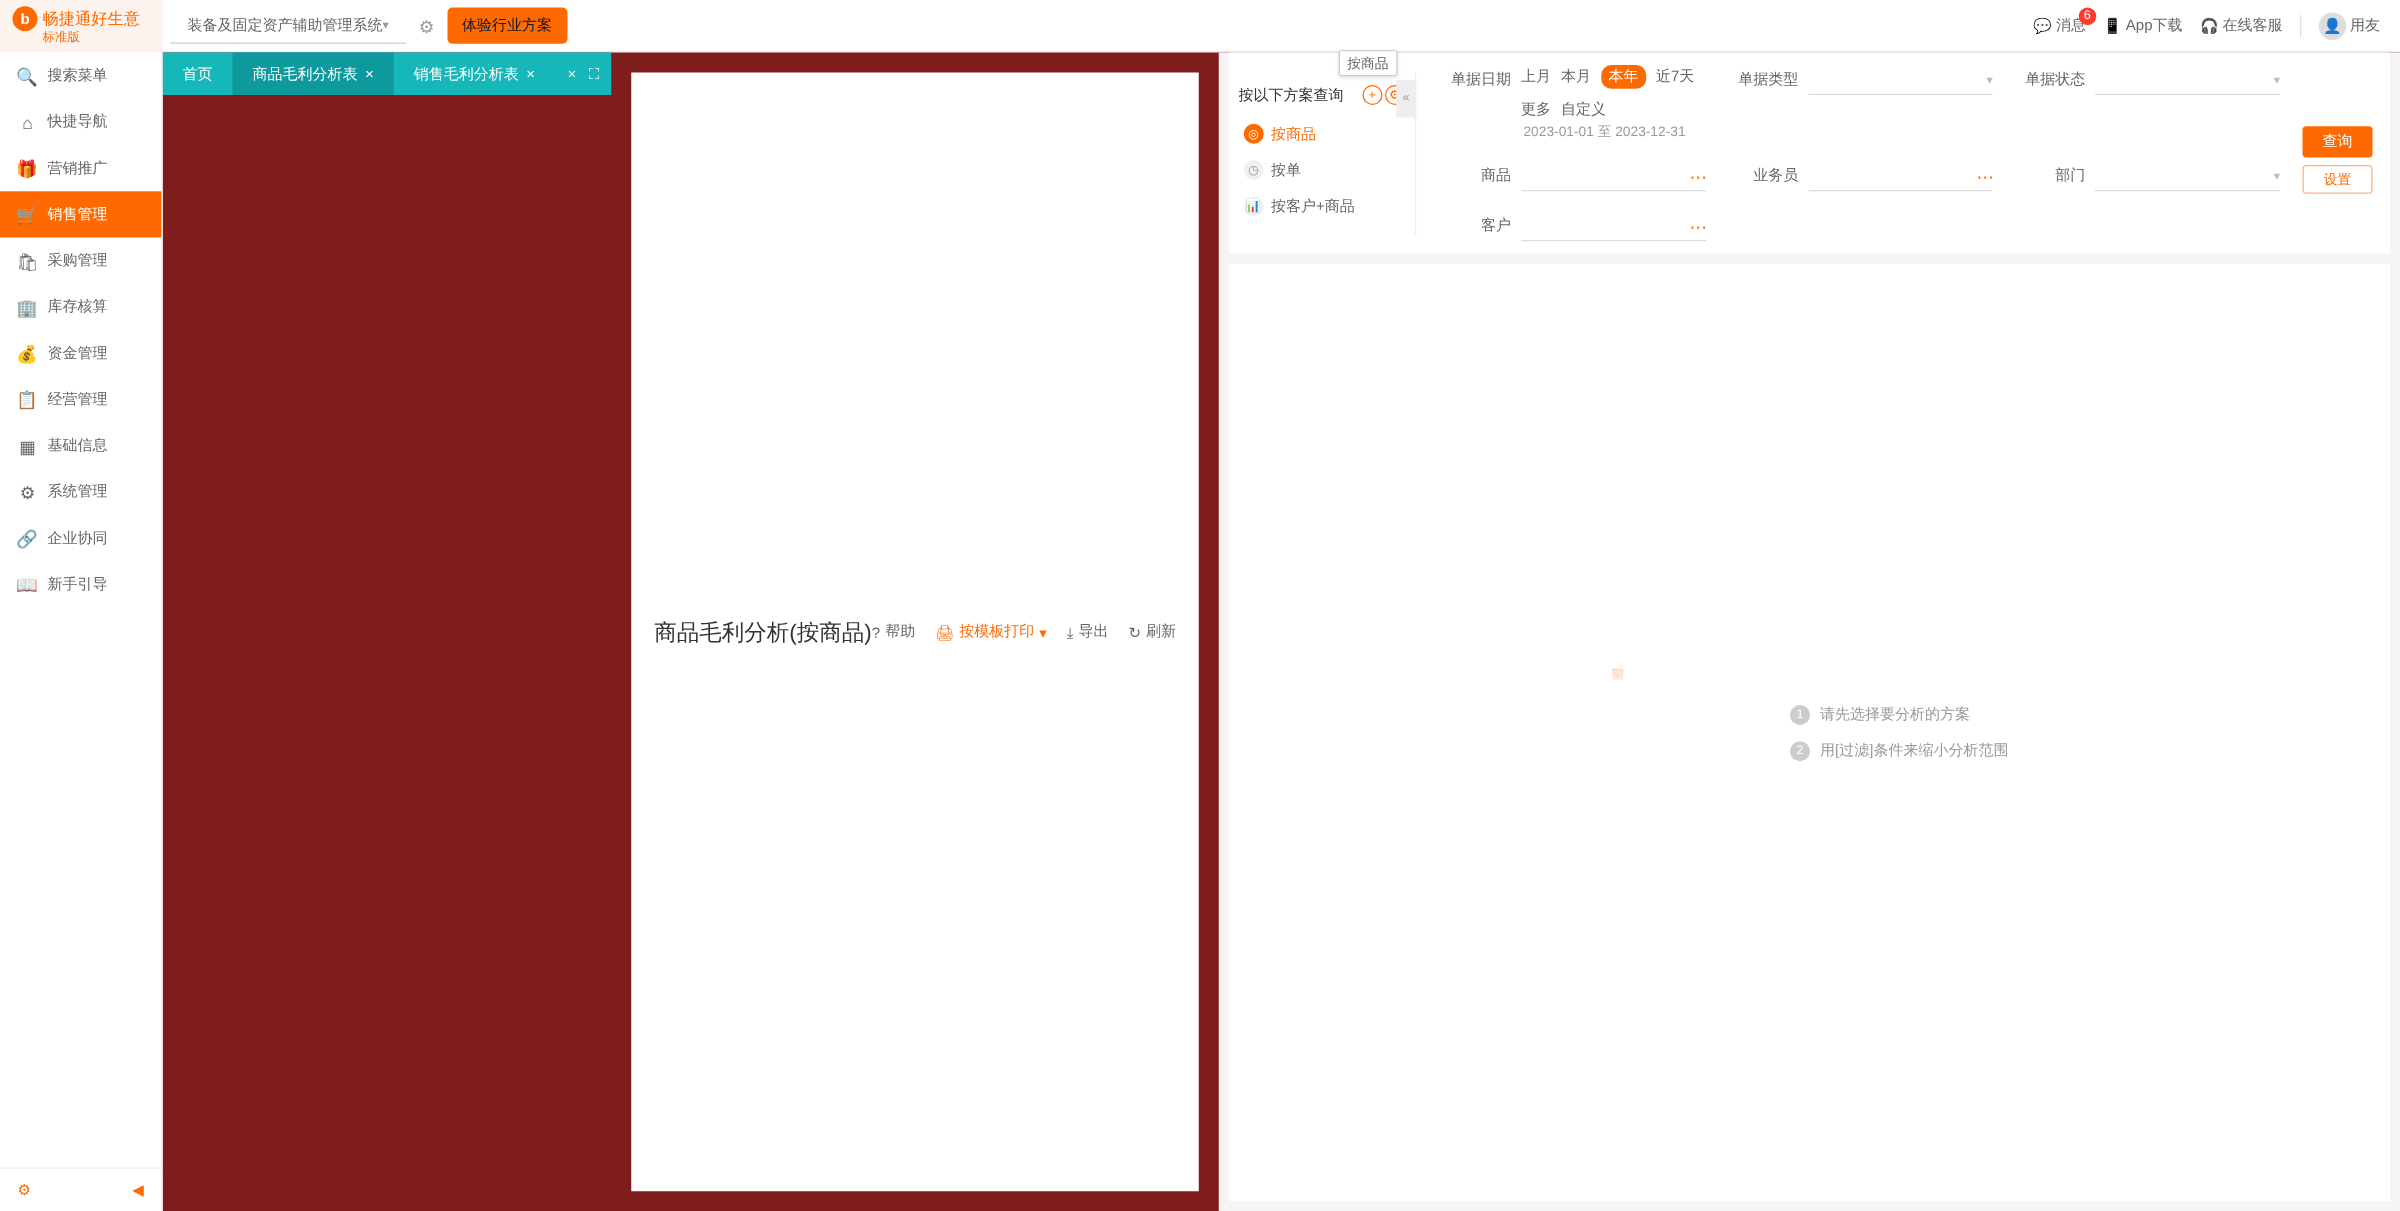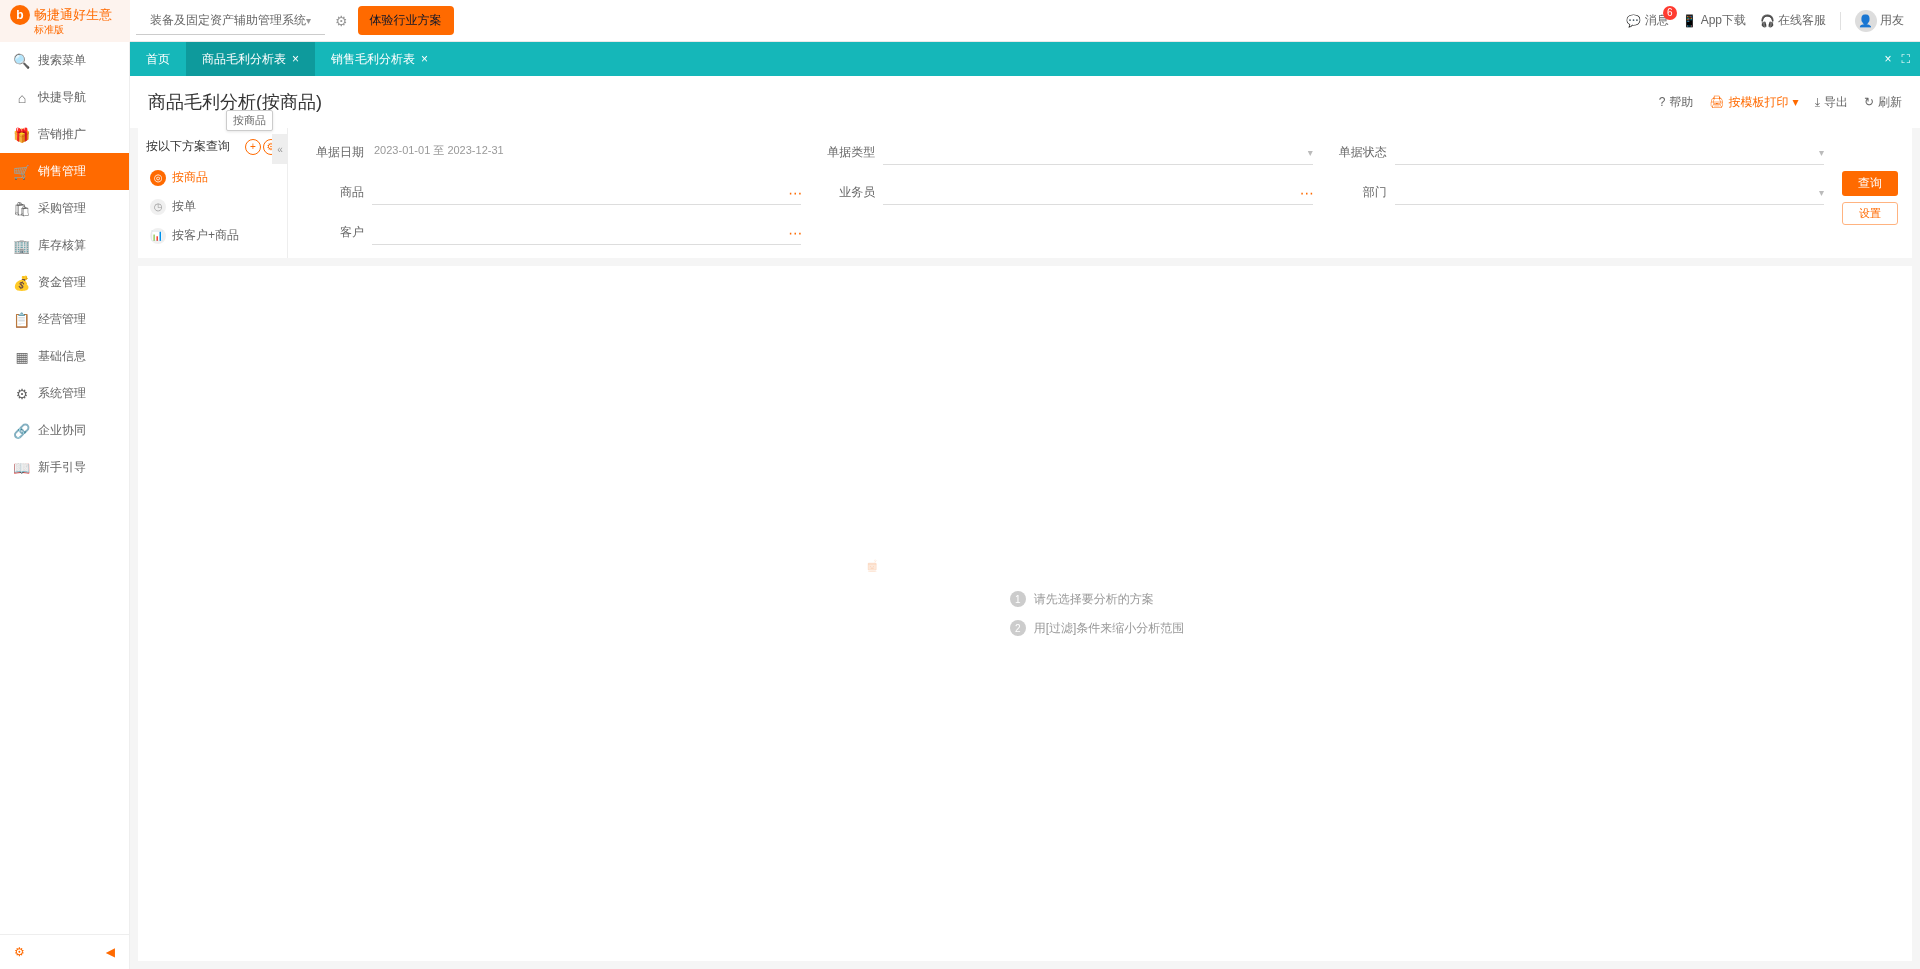--- a/index.html
+++ b/index.html
@@ -23,29 +23,29 @@
     
     
     .layout { display: flex; height: calc(100vh - 42px); }
     .sidebar { width: 130px; background: #fff; border-right: 1px solid #eee; display: flex; flex-direction: column; position: relative; }
     .sidebar-item { display: flex; align-items: center; padding: 10px 14px; color: #666; cursor: pointer; gap: 8px; }
     .sidebar-item.active { background: #ff6a00; color: #fff; }
     .sidebar-icon { width: 16px; height: 16px; display: flex; align-items: center; justify-content: center; font-size: 14px; }
     .sidebar-footer { margin-top: auto; border-top: 1px solid #eee; padding: 10px 14px; display: flex; justify-content: space-between; color: #ff6a00; }
 
     
-    .main-area { flex: 1; display: flex; flex-direction: column; background: #7f1d1d; min-width: 0; }
+    .main-area { flex: 1; display: flex; background: #7f1d1d; min-width: 0; }
     .tab-bar { height: 34px; background: #15b7b9; display: flex; align-items: center; color: #fff; }
     .tab { padding: 0 16px; height: 34px; display: flex; align-items: center; gap: 6px; cursor: pointer; font-size: 12px; }
     .tab.active { background: #0e9a9c; }
     .tab-close { font-size: 12px; }
     .tab-bar-right { margin-left: auto; padding: 0 10px; display: flex; gap: 10px; }
 
     
-    .page-title-bar { display: flex; align-items: center; padding: 14px 18px; background: #fff; margin: 0; }
+    .page-title-bar { display: flex; align-items: center; padding: 14px 18px; background: #fff; margin: 16px; }
     .page-title { font-size: 18px; color: #333; }
     .title-actions { margin-left: auto; display: flex; align-items: center; gap: 16px; font-size: 12px; color: #666; }
     .title-actions .orange { color: #ff6a00; }
     .title-actions .item { display: flex; align-items: center; gap: 4px; cursor: pointer; }
 
     
     .page-body { display: flex; flex: 1; min-height: 0; background: #f5f5f5; flex-direction: column; }
     .filter-row-wrap { display: flex; background: #fff; margin: 0 8px; align-items: center; }
     .scheme-panel { width: 150px; border-right: 1px solid #eee; padding: 8px; position: relative; }
     .scheme-head { display: flex; align-items: center; font-size: 12px; color: #333; padding: 2px 0 8px 0; }
@@ -255,20 +255,28 @@
             <span>按客户+商品</span>
           </div>
         </div>
 
         <div class="filter-grid">
           <div class="filter-grid-inner">
 
             <div class="filter-field">
               <span class="filter-label">单据日期</span>
               <div class="filter-ctrl">
+                <div class="date-quick">
+                  <span>上月</span>
+                  <span>本月</span>
+                  <span class="sel">本年</span>
+                  <span>近7天</span>
+                  <span>更多</span>
+                  <span>自定义</span>
+                </div>
                 <div class="date-range">2023-01-01 至 2023-12-31</div>
               </div>
             </div>
             <div class="filter-field">
               <span class="filter-label">单据类型</span>
               <div class="filter-ctrl">
                 <div class="select-line">
                     <span class="arrow">▾</span>
                   </div>
               </div>

